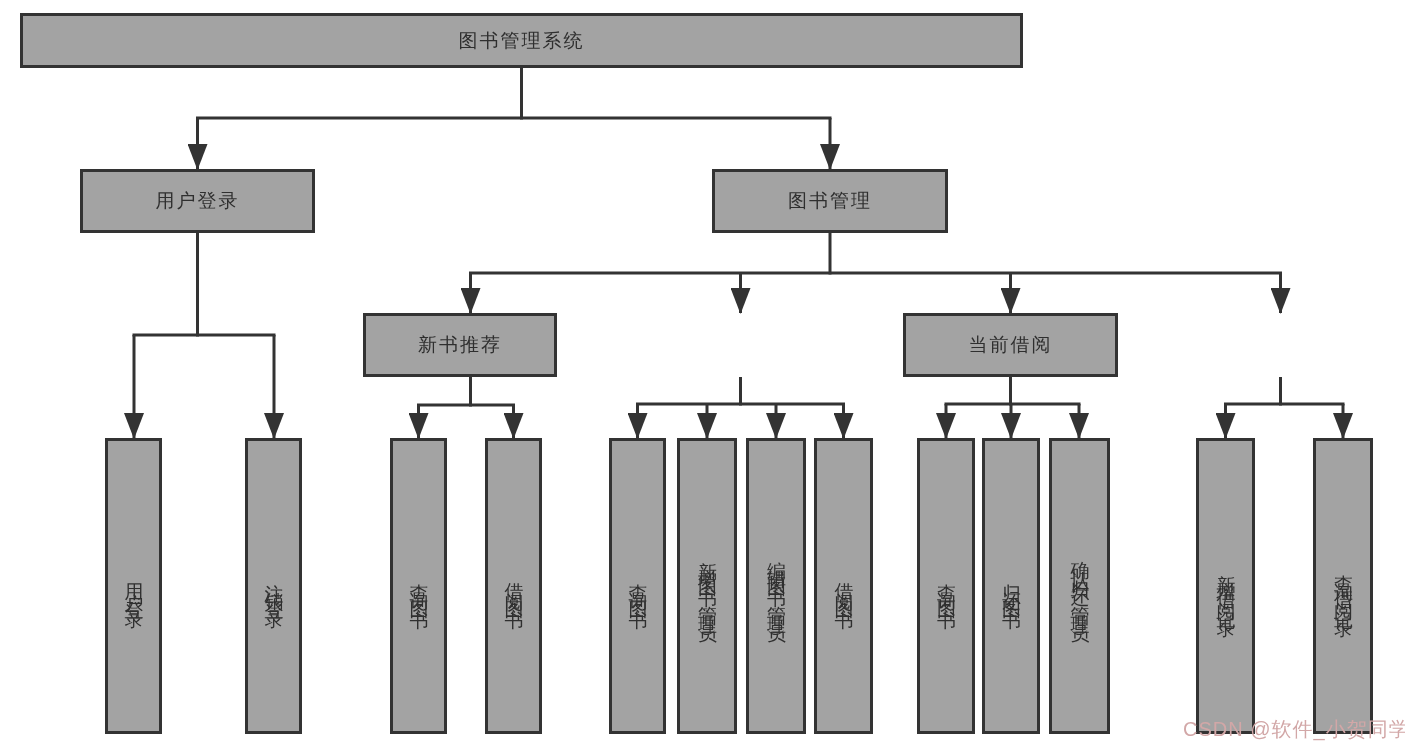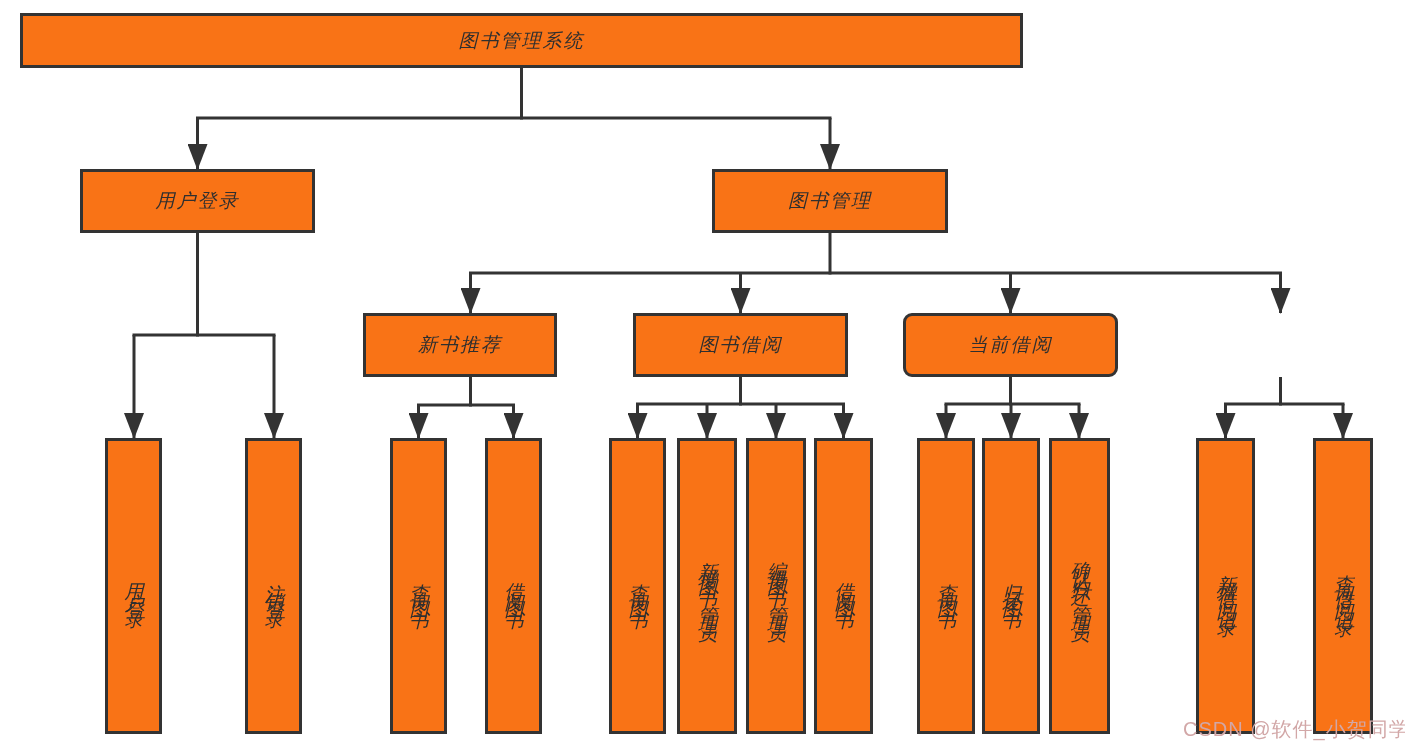--- a/index.html
+++ b/index.html
@@ -19,28 +19,27 @@
   .connectors {
     position: absolute;
     left: 0;
     top: 0;
     pointer-events: none;
   }
   .node {
     position: absolute;
     box-sizing: border-box;
     border: 3px solid #333333;
-    background: #f97316;
+    background: #a3a3a3;
     display: flex;
     align-items: center;
     justify-content: center;
     font-size: 19px;
     letter-spacing: 2px;
     text-align: center;
-    font-style: italic;
   }
   .leaf-box {
     letter-spacing: 0;
   }
   .leaf-text {
     writing-mode: vertical-rl;
     text-orientation: mixed;
     letter-spacing: 9px;
     white-space: nowrap;
     font-size: 19px;
@@ -110,22 +109,21 @@
       <line x1="1343" y1="404" x2="1343" y2="438" marker-end="url(#arw)"></line>
     </g>
   </svg>
 
   <div class="node" style="left:20px; top:13px; width:1003px; height:55px;">图书管理系统</div>
 
   <div class="node" style="left:80px; top:169px; width:235px; height:64px;">用户登录</div>
   <div class="node" style="left:712px; top:169px; width:236px; height:64px;">图书管理</div>
 
   <div class="node" style="left:363px; top:313px; width:194px; height:64px;">新书推荐</div>
-  <div class="node" style="left:633px; top:313px; width:215px; height:64px;">图书借阅</div>
-  <div class="node" style="left:903px; top:313px; width:215px; height:64px;border-radius:9px;">当前借阅</div>
+  <div class="node" style="left:903px; top:313px; width:215px; height:64px;">当前借阅</div>
 
   <div class="node leaf-box" style="left:105px; top:438px; width:57px; height:296px;">
     <span class="leaf-text">用户登录</span>
   </div>
   <div class="node leaf-box" style="left:245px; top:438px; width:57px; height:296px;">
     <span class="leaf-text">注销登录</span>
   </div>
 
   <div class="node leaf-box" style="left:390px; top:438px; width:57px; height:296px;">
     <span class="leaf-text">查询图书</span>

